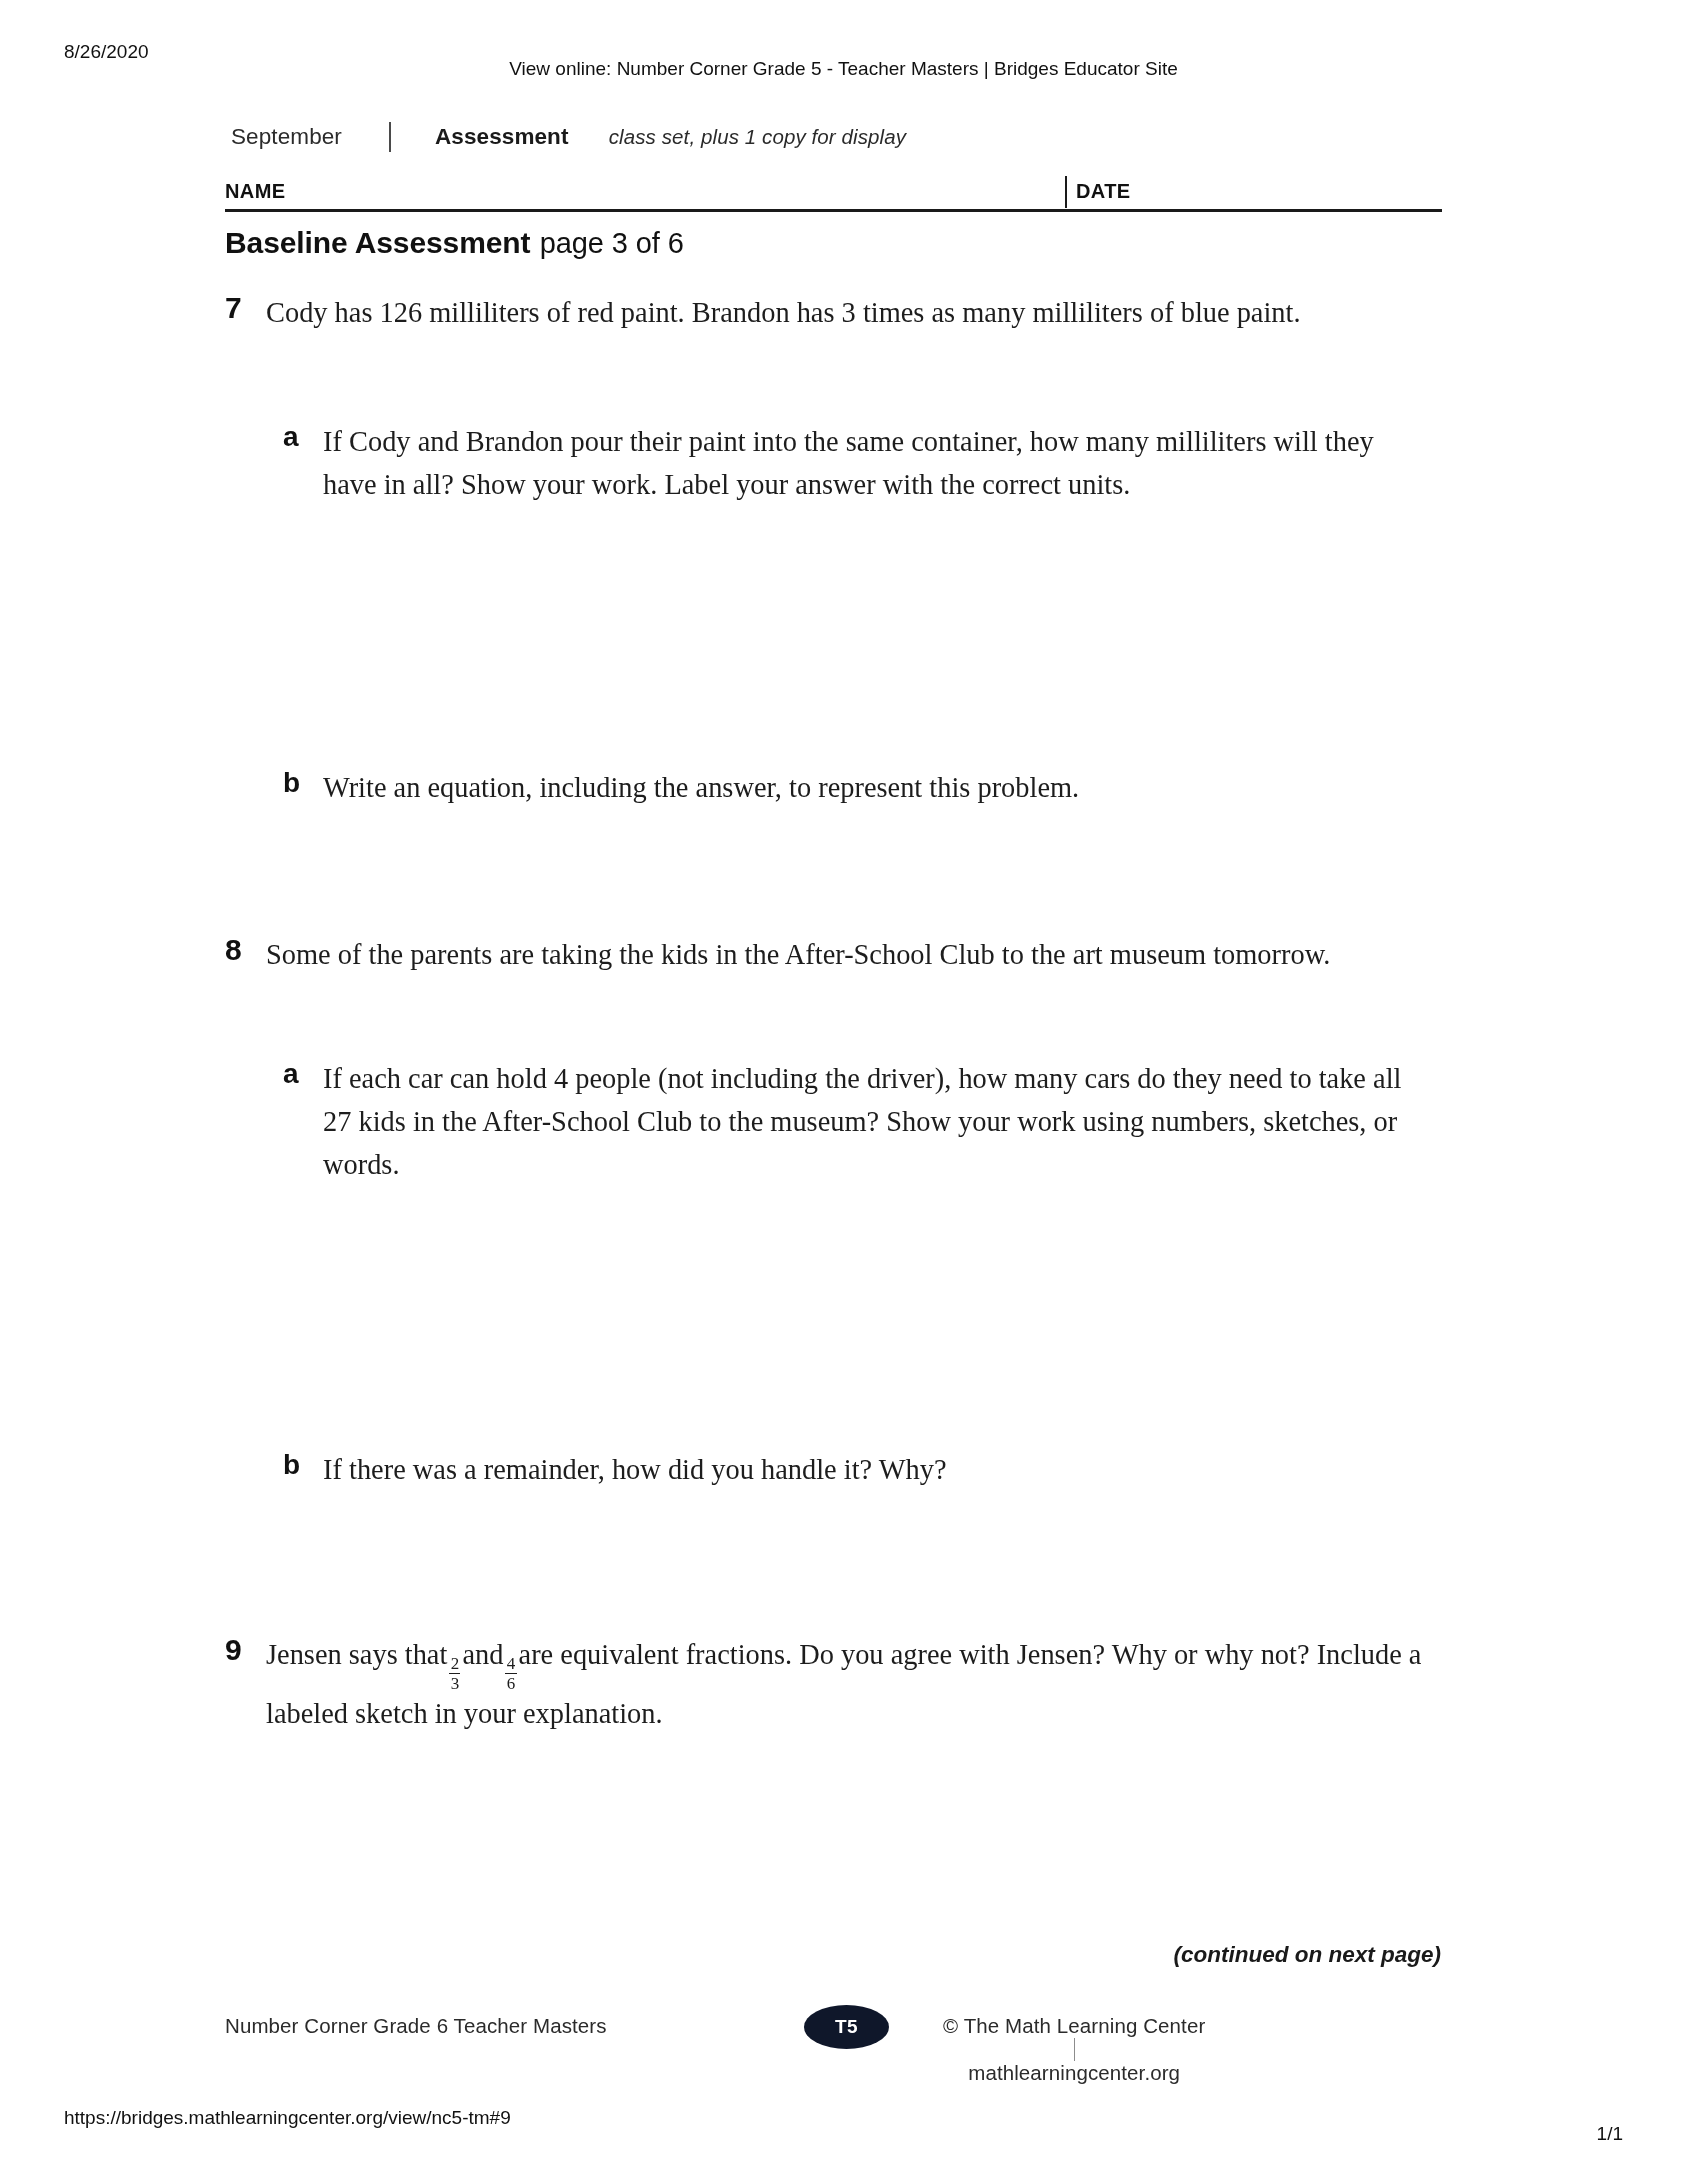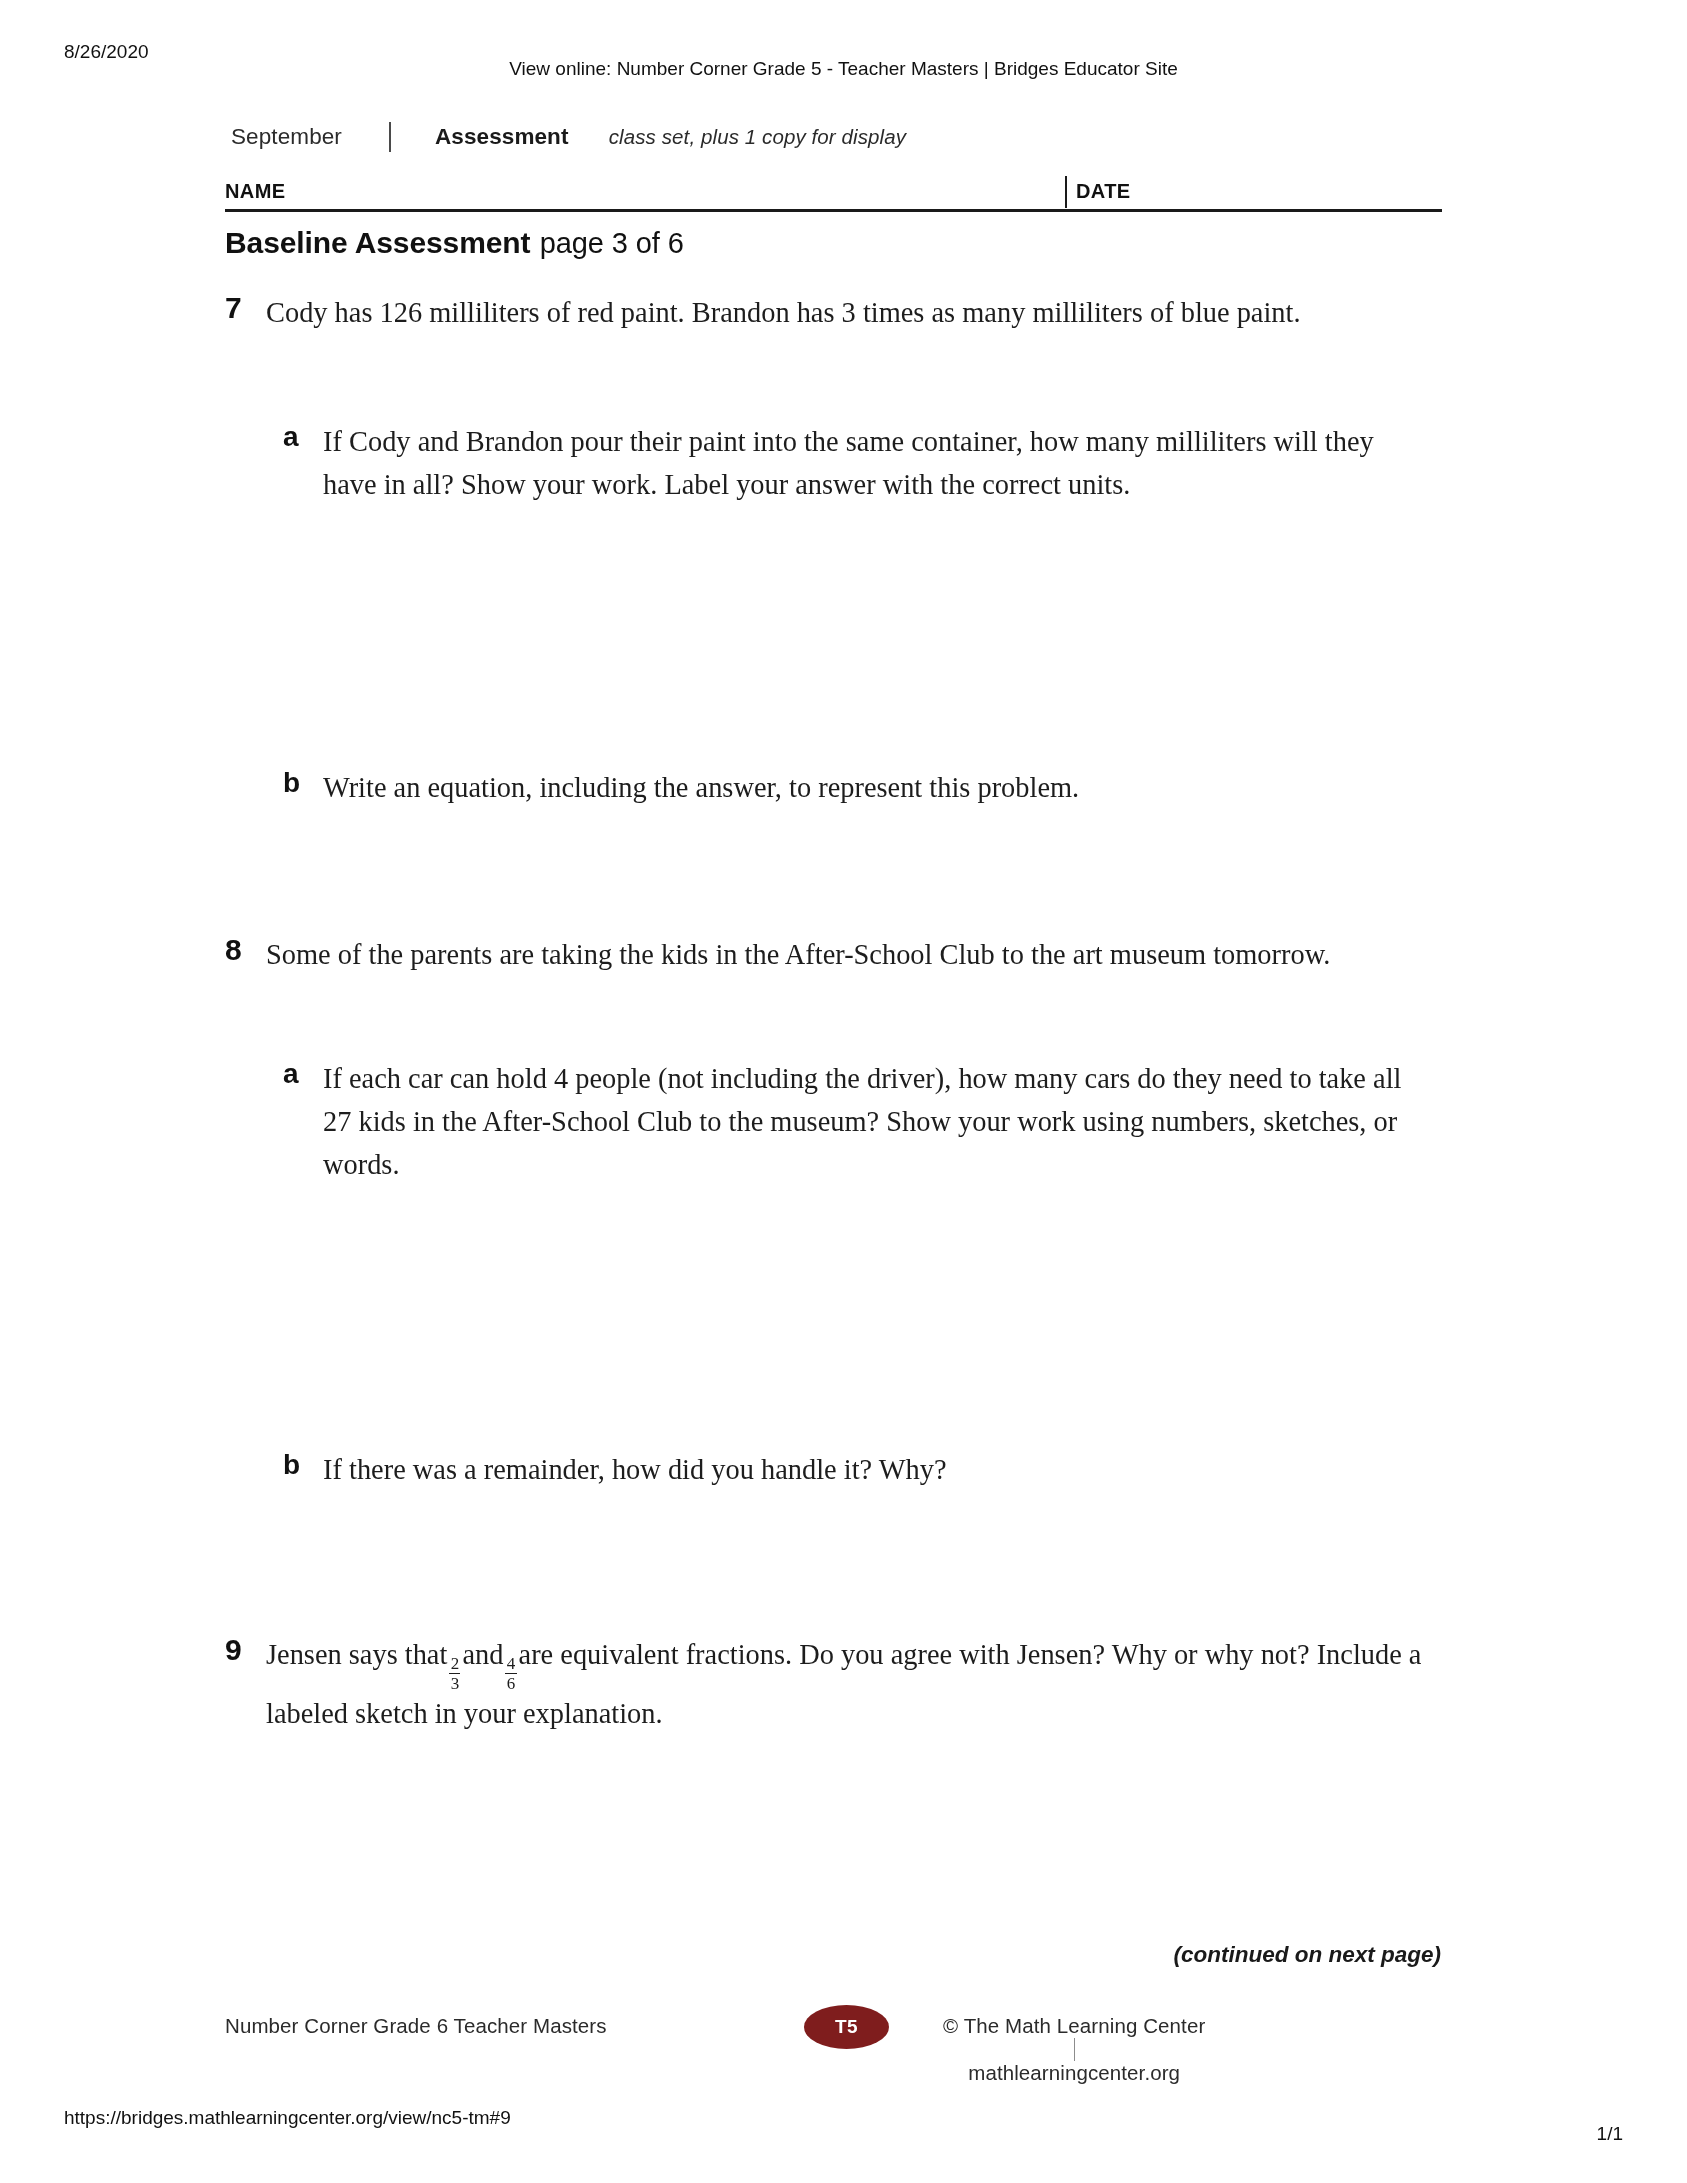--- a/index.html
+++ b/index.html
@@ -269,21 +269,21 @@
     white-space: nowrap;
     letter-spacing: 0.1px;
   }
   .df-badge {
     position: absolute;
     left: 579px;
     top: 0;
     width: 85px;
     height: 44px;
     border-radius: 50%;
-    background: #7f1d1d;
+    background: #0f172a;
     color: #ffffff;
     font-family: "Liberation Sans", sans-serif;
     font-size: 19px;
     font-weight: 700;
     letter-spacing: 0.3px;
     display: flex;
     align-items: center;
     justify-content: center;
   }
   .df-right {

